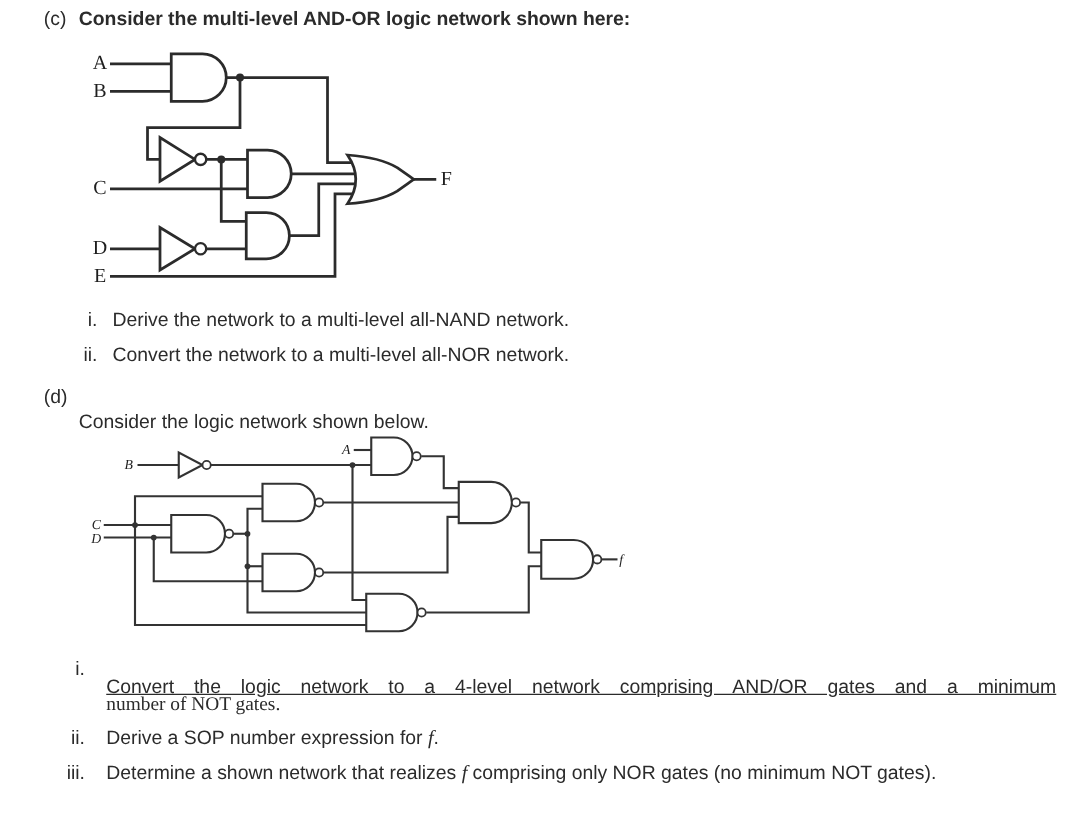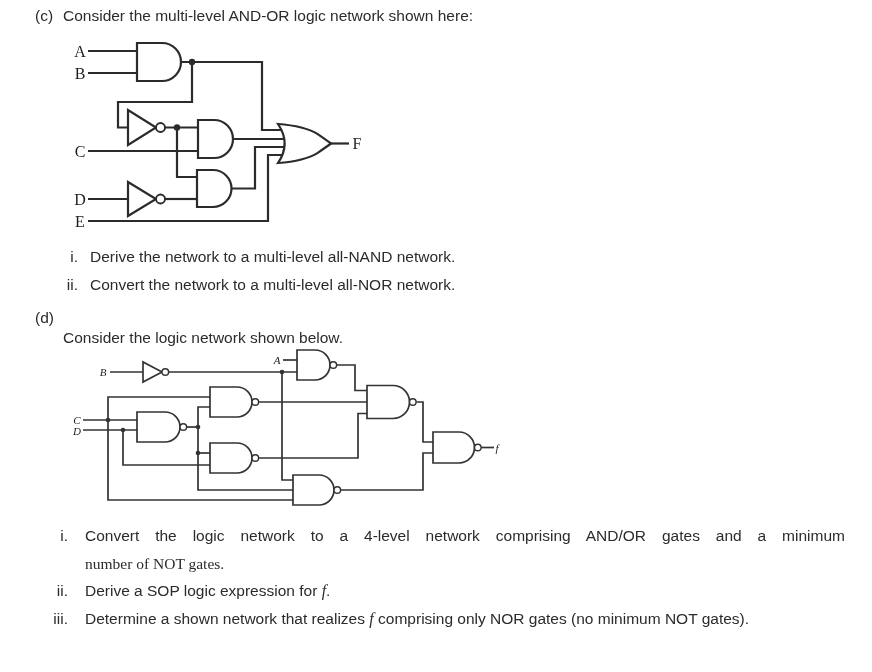--- a/index.html
+++ b/index.html
@@ -14,21 +14,21 @@
   .wrapblock { white-space:normal; }
   .roman { text-align:right; display:inline-block; }
   .it { font-style:italic; font-family:"Liberation Serif","DejaVu Serif",serif; font-size:16px; }
   svg { position:absolute; overflow:visible; }
   svg text { user-select:none; }
 </style>
 </head>
 <body>
 
 <span class="abs doc-text" style="left:35px; top:7px;">(c)</span>
-<span class="abs doc-text" style="left:63px; top:7px;">Consider the multi-level AND-OR logic network shown here:</span>
+<span class="abs doc-text" style="left:63px; top:7px;font-weight:bold;">Consider the multi-level AND-OR logic network shown here:</span>
 
 <svg id="circuit-c" width="316" height="202" viewBox="60 36 316 202" style="left:60px; top:36px;">
     <polyline points="88,51 137,51" fill="none" stroke="#2b2b2b" stroke-width="2.2"></polyline>
     <polyline points="88,73 137,73" fill="none" stroke="#2b2b2b" stroke-width="2.2"></polyline>
     <polyline points="181,62 262,62 262,130 289,130" fill="none" stroke="#2b2b2b" stroke-width="2.2"></polyline>
     <polyline points="192,62 192,102 118,102 118,127.5 128,127.5" fill="none" stroke="#2b2b2b" stroke-width="2.2"></polyline>
     <polyline points="165,127.5 198,127.5" fill="none" stroke="#2b2b2b" stroke-width="2.2"></polyline>
     <polyline points="177,127.5 177,177 197,177" fill="none" stroke="#2b2b2b" stroke-width="2.2"></polyline>
     <polyline points="88,151 198,151" fill="none" stroke="#2b2b2b" stroke-width="2.2"></polyline>
     <polyline points="233,139 290,139" fill="none" stroke="#2b2b2b" stroke-width="2.2"></polyline>
@@ -113,19 +113,19 @@
     <circle cx="198" cy="453" r="2.3" fill="#333333"></circle>
     <text x="103" y="372" fill="#1e1e1e" font-size="11" font-family="&quot;Liberation Serif&quot;,&quot;DejaVu Serif&quot;,serif" font-style="italic" text-anchor="middle" dominant-baseline="central">B</text>
     <text x="277" y="360" fill="#1e1e1e" font-size="11" font-family="&quot;Liberation Serif&quot;,&quot;DejaVu Serif&quot;,serif" font-style="italic" text-anchor="middle" dominant-baseline="central">A</text>
     <text x="77" y="420" fill="#1e1e1e" font-size="11" font-family="&quot;Liberation Serif&quot;,&quot;DejaVu Serif&quot;,serif" font-style="italic" text-anchor="middle" dominant-baseline="central">C</text>
     <text x="77" y="431" fill="#1e1e1e" font-size="11" font-family="&quot;Liberation Serif&quot;,&quot;DejaVu Serif&quot;,serif" font-style="italic" text-anchor="middle" dominant-baseline="central">D</text>
     <text x="497" y="448" fill="#1e1e1e" font-size="11" font-family="&quot;Liberation Serif&quot;,&quot;DejaVu Serif&quot;,serif" font-style="italic" text-anchor="middle" dominant-baseline="central">f</text>
   </svg>
 
 <div id="list-d">
     <span class="abs doc-text roman" style="left: 30px; top: 527px; width: 38px;">i.</span>
-    <div class="abs doc-text wrapblock" style="left: 85px; top: 527px; width: 760px; text-align: justify; text-align-last: justify;"><span>Convert the logic network to a 4-level network comprising AND/OR gates and a minimum</span></div>
+    <div class="abs doc-text wrapblock" style="left: 85px; top: 541px; width: 760px; text-align: justify; text-align-last: justify; text-decoration: underline;"><span>Convert the logic network to a 4-level network comprising AND/OR gates and a minimum</span></div>
     <div class="abs doc-text" style="left: 85px; top: 555px; font-family: Liberation Serif, serif;"><span>number of NOT gates.</span></div>
     <span class="abs doc-text roman" style="left: 30px; top: 582px; width: 38px;">ii.</span>
-    <div class="abs doc-text" style="left: 85px; top: 582px;"><span>Derive a SOP logic expression for </span><span class="it">f</span><span>.</span></div>
+    <div class="abs doc-text" style="left: 85px; top: 582px;"><span>Derive a SOP number expression for </span><span class="it">f</span><span>.</span></div>
     <span class="abs doc-text roman" style="left: 30px; top: 610px; width: 38px;">iii.</span>
     <div class="abs doc-text" style="left: 85px; top: 610px;"><span>Determine a shown network that realizes </span><span class="it">f</span><span> comprising only NOR gates (no minimum NOT gates).</span></div>
   </div>
 
 </body></html>

